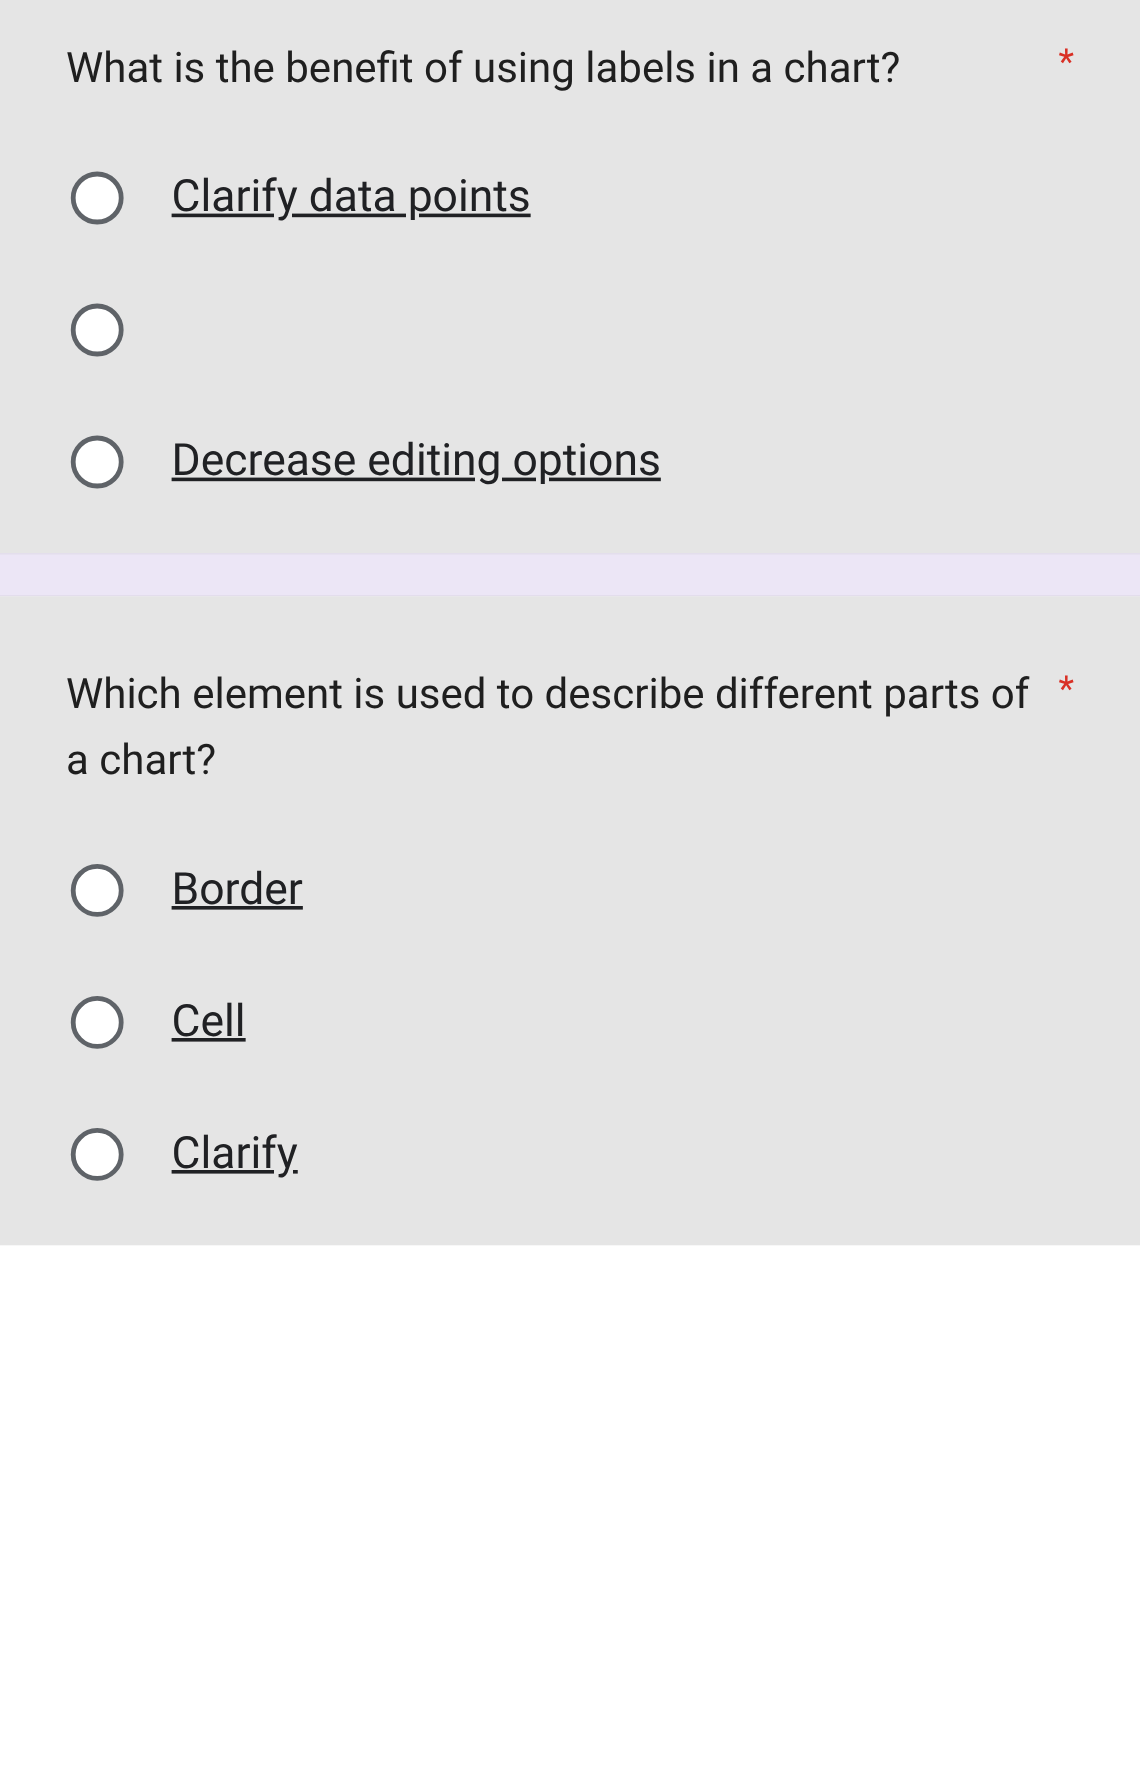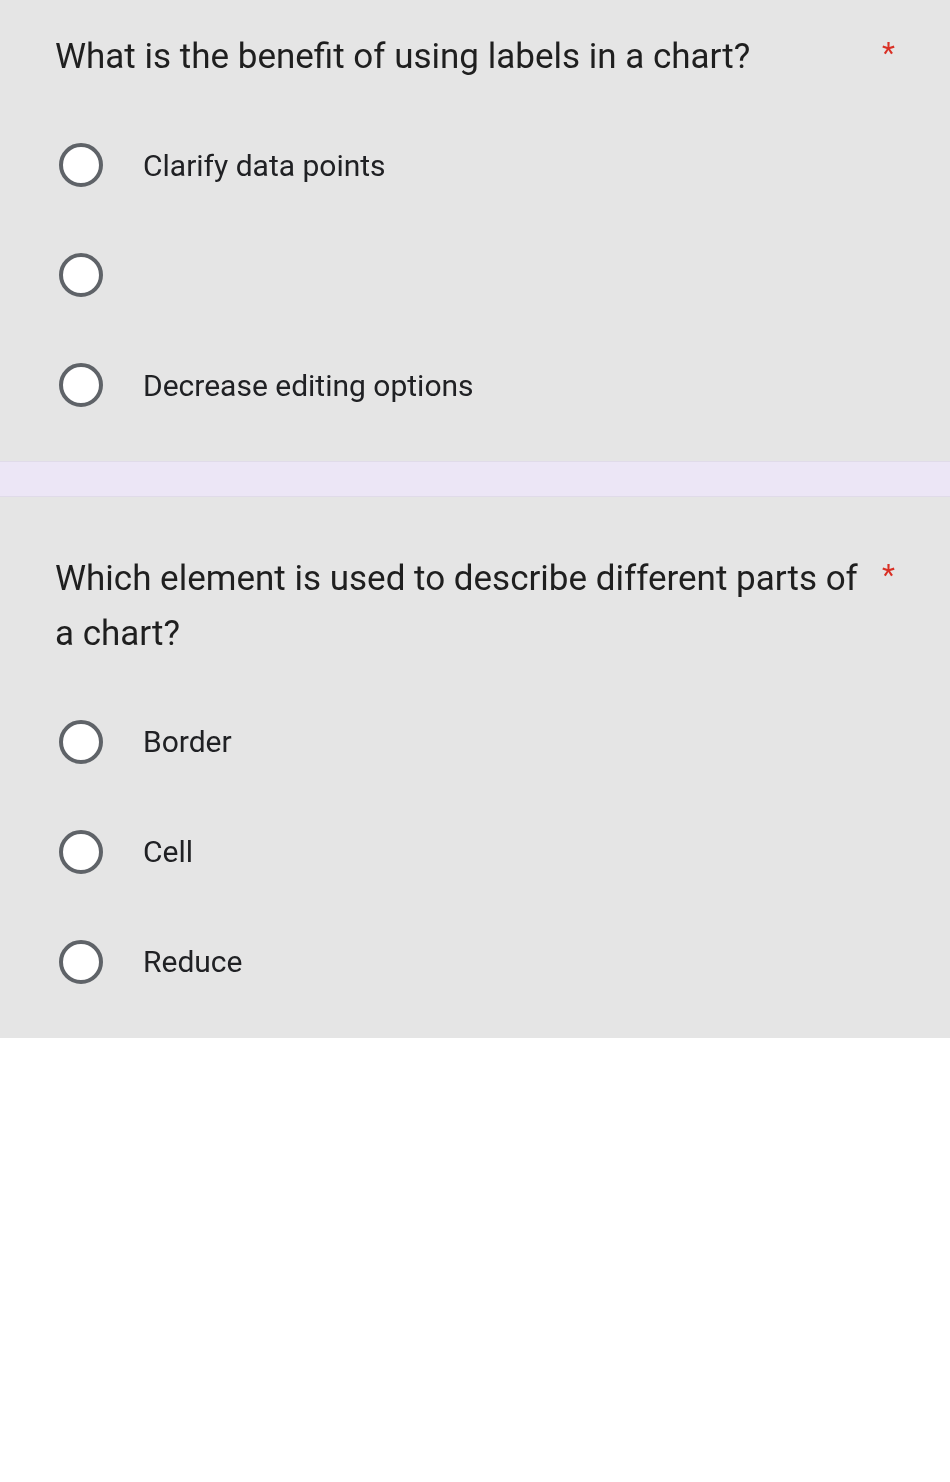--- a/index.html
+++ b/index.html
@@ -85,23 +85,24 @@
   .radio-outer.selected {
     border-color: #673ab7;
   }
   .radio-inner {
     width: 22px;
     height: 22px;
     border-radius: 50%;
     background: #673ab7;
   }
   .option-label {
-    font-size: 30px;
+    font-size: 37px;
     color: #202124;
     line-height: 1.3;
+    text-decoration: underline;
   }
 </style>
 </head>
 <body>
 
 <div class="page">
 
   <div class="card">
     <div class="question-row">
       <div class="question-text">What is the benefit of using labels in a chart?</div>
@@ -154,19 +155,19 @@
         <div class="radio-wrap">
           <div class="radio-outer"></div>
         </div>
         <div class="option-label">Cell</div>
       </div>
 
       <div class="option">
         <div class="radio-wrap">
           <div class="radio-outer"></div>
         </div>
-        <div class="option-label">Reduce</div>
+        <div class="option-label">Clarify</div>
       </div>
 
     </div>
   </div>
 
 </div>
 
 </body></html>

